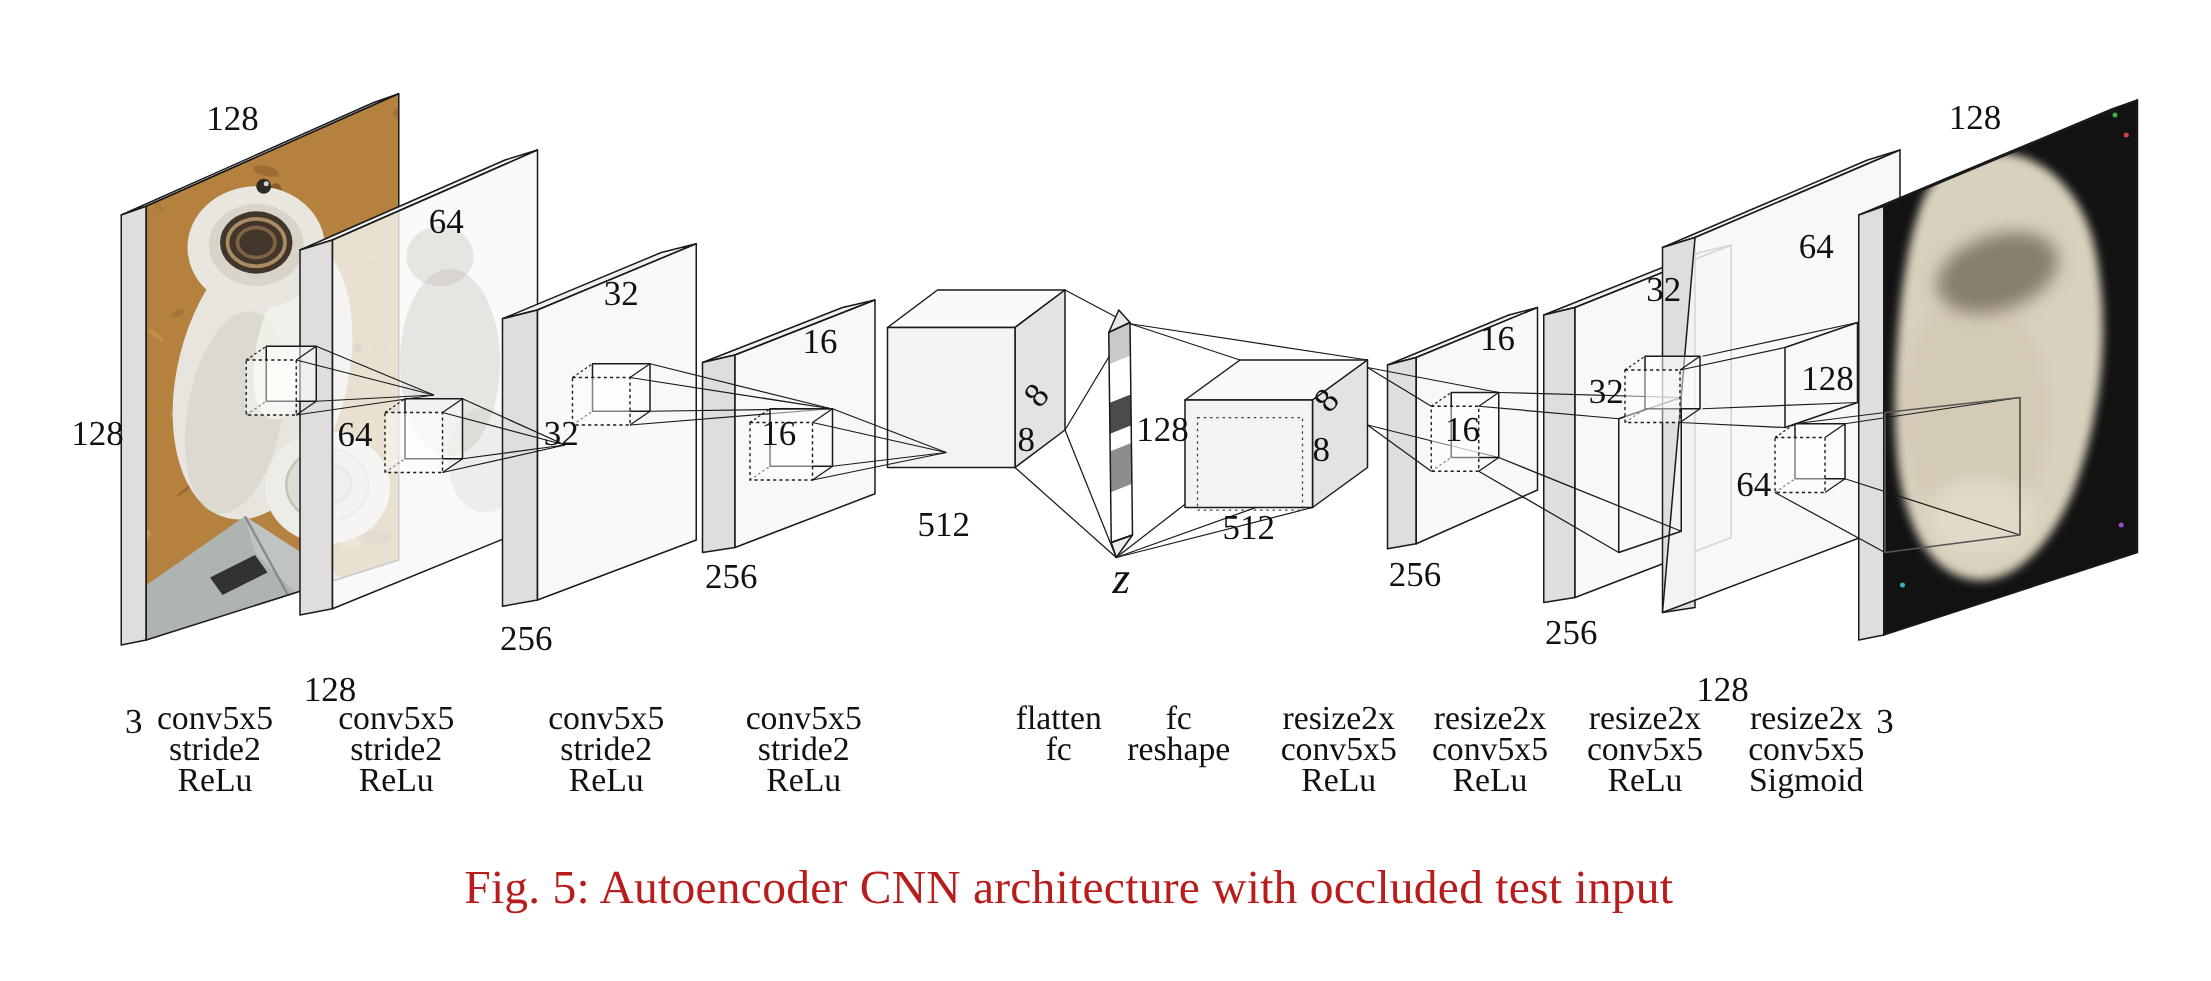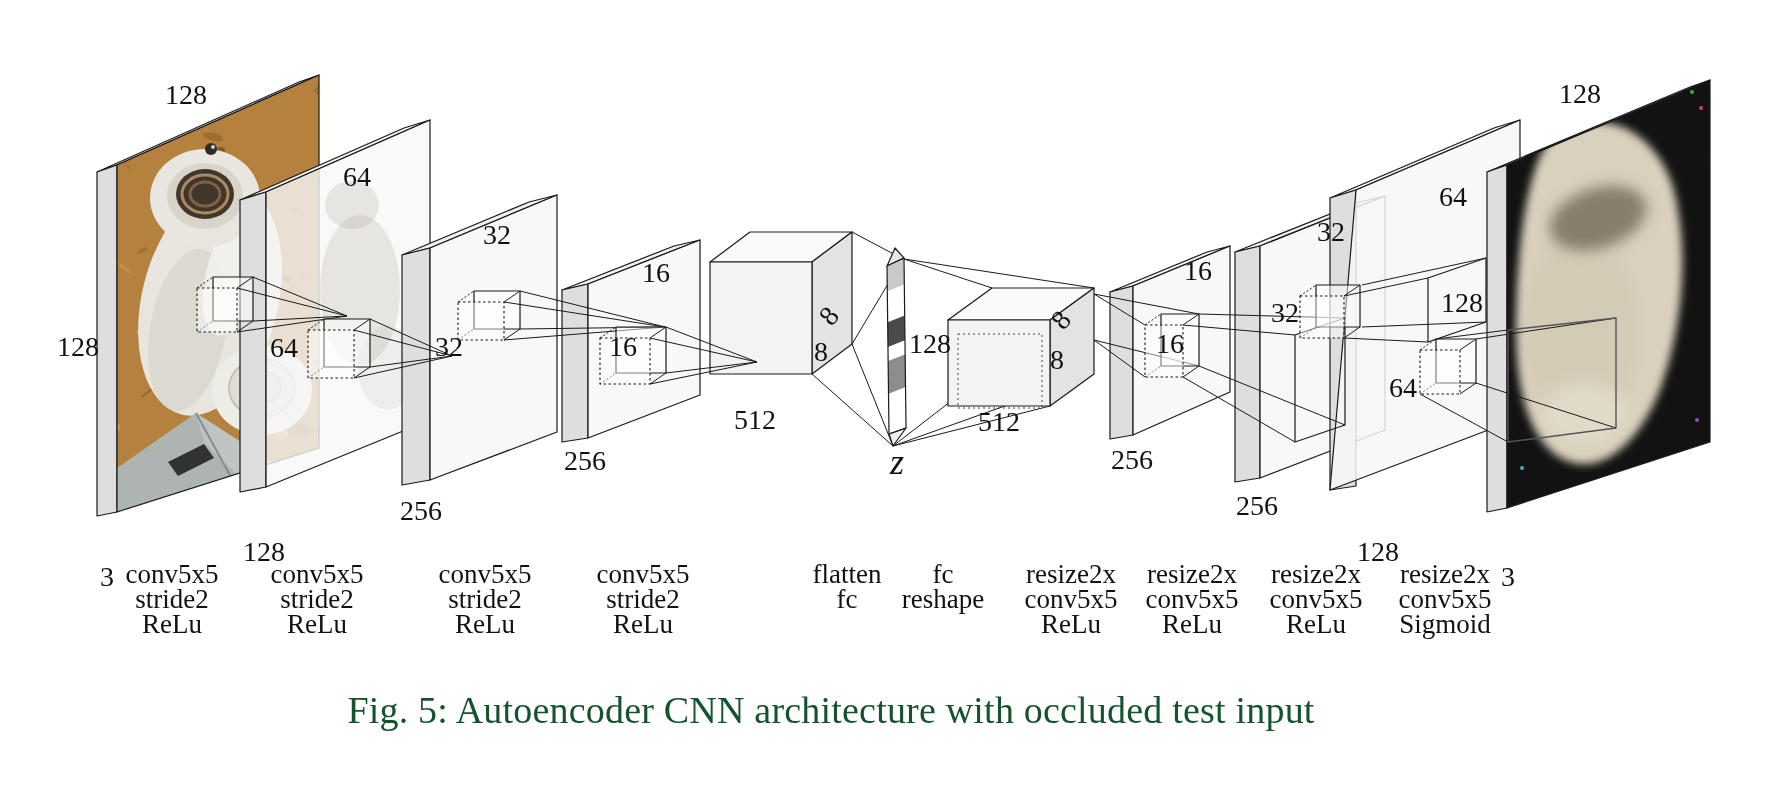--- a/index.html
+++ b/index.html
@@ -1,20 +1,20 @@
 <!DOCTYPE html>
 <html><head>
 <meta charset="utf-8">
 <style>
   html,body{margin:0;padding:0;background:#ffffff;}
   body{width:1769px;height:785px;position:relative;overflow:hidden;
        font-family:"Liberation Serif","DejaVu Serif",serif;color:#111;}
   #stage{position:absolute;left:0;top:0;width:1448px;height:785px;}
   #caption{position:absolute;top:688px;left:0;width:1662px;text-align:center;
-           font-size:38px;color:#14532d;letter-spacing:.2px;}
+           font-size:38px;color:#b91c1c;letter-spacing:.2px;padding-left:24px;}
 </style>
 </head>
 <body>
 
 <div id="stage">
   <svg id="diagram" width="1769" height="785" viewBox="0 0 1769 785" xmlns="http://www.w3.org/2000/svg">
     <defs>
       <filter id="b4" x="-40%" y="-40%" width="180%" height="180%">
           <feGaussianBlur stdDeviation="4"></feGaussianBlur>
         </filter>

